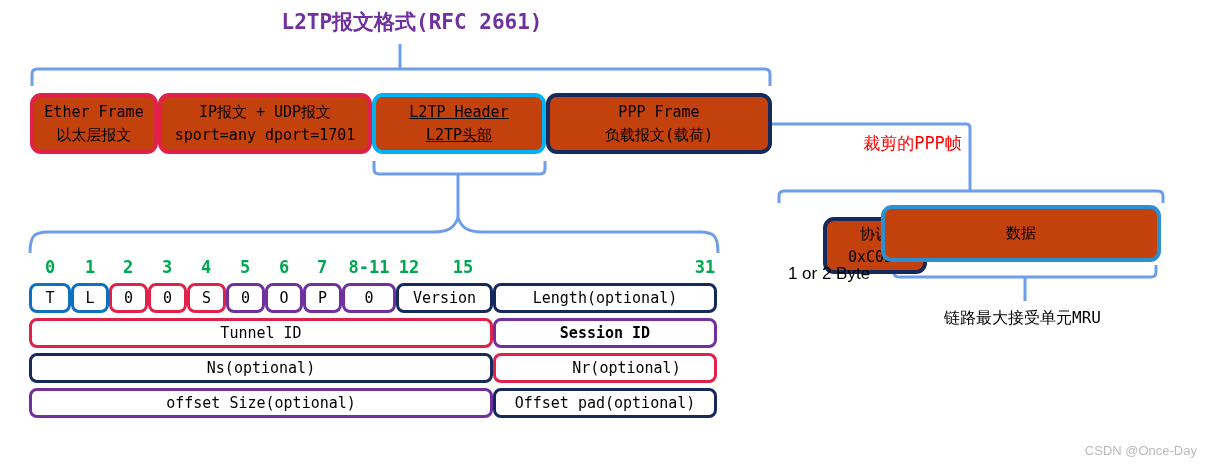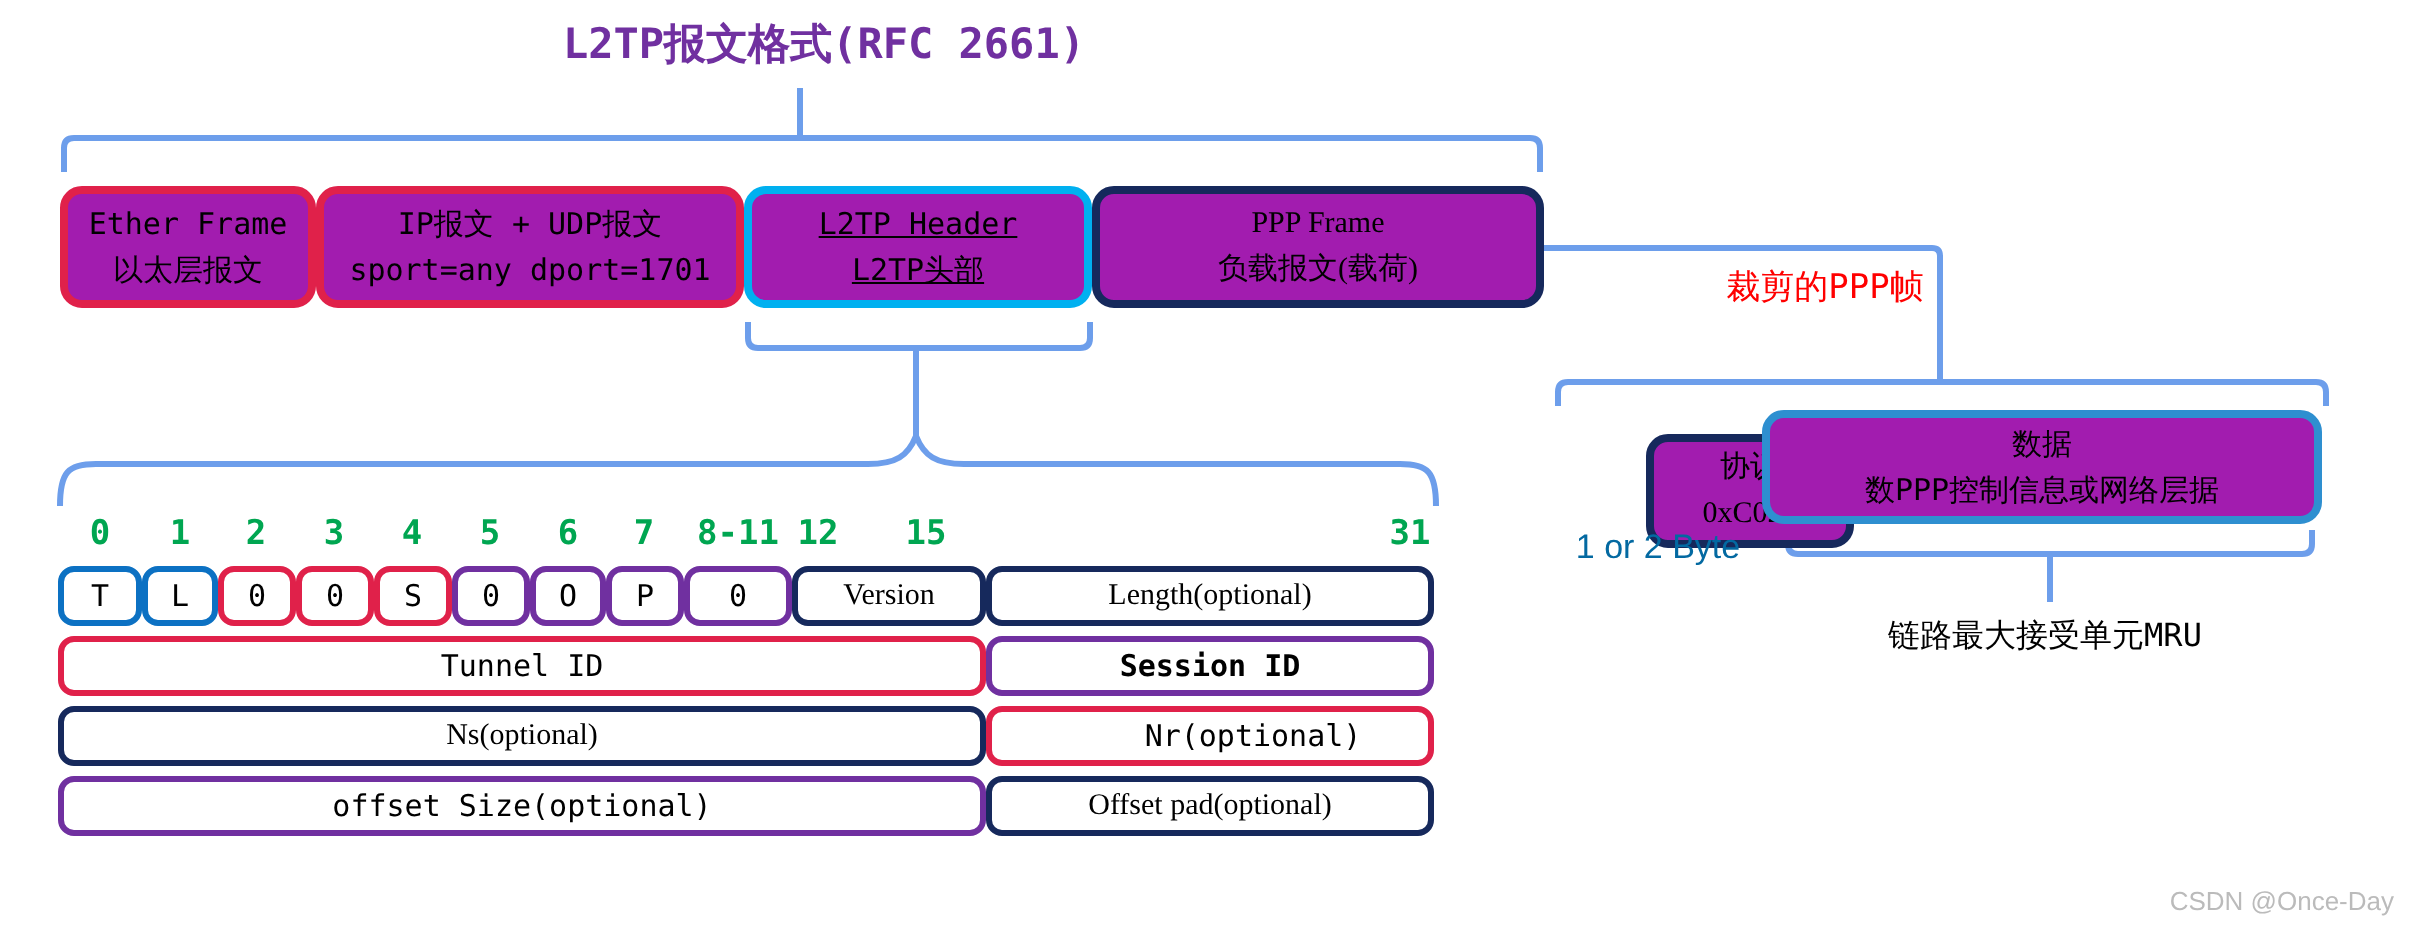--- a/index.html
+++ b/index.html
@@ -4,53 +4,53 @@
 <style>
   html,body{margin:0;padding:0;background:#fff;}
   #stage{
     position:relative;width:1209px;height:464px;background:#fff;overflow:hidden;
     font-family:"DejaVu Sans Mono","Liberation Mono",monospace;
     border-radius:23px;
   }
   .abs{position:absolute;}
   
   .box{
-    position:absolute;box-sizing:border-box;background:#a21caf;
+    position:absolute;box-sizing:border-box;background:#c2410c;
     border:4px solid #000;border-radius:11px;
     display:flex;flex-direction:column;justify-content:center;align-items:center;
     font-size:15px;color:#000;line-height:1.5;text-align:center;white-space:nowrap;
   }
   
   .cell{
     position:absolute;box-sizing:border-box;background:#fff;
     border:3px solid #000;border-radius:8px;
     display:flex;justify-content:center;align-items:center;
     font-size:15px;color:#000;white-space:nowrap;
   }
   .b-red{border-color:#E0214A;}
   .b-blue{border-color:#0C71C3;}
   .b-cyan{border-color:#00B0F0;}
   .b-cyan2{border-color:#2E8FD0;}
-  .b-navy{border-color:#16295C;font-family:Liberation Serif, serif;}
+  .b-navy{border-color:#16295C;}
   .b-purple{border-color:#7030A0;}
   #title{
     left:262px;top:8px;width:300px;text-align:center;
     font-size:21px;font-weight:bold;color:#7030A0;
   }
   .bitlabel{
     position:absolute;top:257px;transform:translateX(-50%);
     color:#00A651;font-size:17px;font-weight:bold;
   }
   #ppp-label{
     left:830px;top:132px;width:165px;text-align:center;
     color:#FF0000;font-size:17px;
   }
   #byte-note{
     left:773px;top:264px;width:112px;text-align:center;
-    color:#0369a1;font-size:17px;font-family:"Liberation Sans",sans-serif;
+    color:#000000;font-size:17px;font-family:"Liberation Sans",sans-serif;
   }
   #mru-note{
     left:880px;top:308px;width:285px;text-align:center;
     color:#000;font-size:16px;
   }
   #watermark{
     right:12px;bottom:6px;color:#BBBBBB;font-size:13px;
     font-family:"Liberation Sans",sans-serif;
   }
   svg.lines{position:absolute;left:0;top:0;pointer-events:none;}
@@ -93,21 +93,20 @@
   </div>
 
   <div id="ppp-label" class="abs">裁剪的PPP帧</div>
 
   <div class="box b-navy" style="left:823px;top:205px;width:104px;height:57px;margin-top:12px;">
     <span>协议</span>
     <span>0xC021</span>
   </div>
   <div class="box b-cyan2" style="left:881px;top:205px;width:280px;height:57px;">
     <span>数据</span>
-    <span>数PPP控制信息或网络层据</span>
   </div>
 
   <div id="byte-note" class="abs">1 or 2 Byte</div>
   <div id="mru-note" class="abs">链路最大接受单元MRU</div>
 
   <span class="bitlabel" style="left:50px;">0</span>
   <span class="bitlabel" style="left:90px;">1</span>
   <span class="bitlabel" style="left:128px;">2</span>
   <span class="bitlabel" style="left:167px;">3</span>
   <span class="bitlabel" style="left:206px;">4</span>

